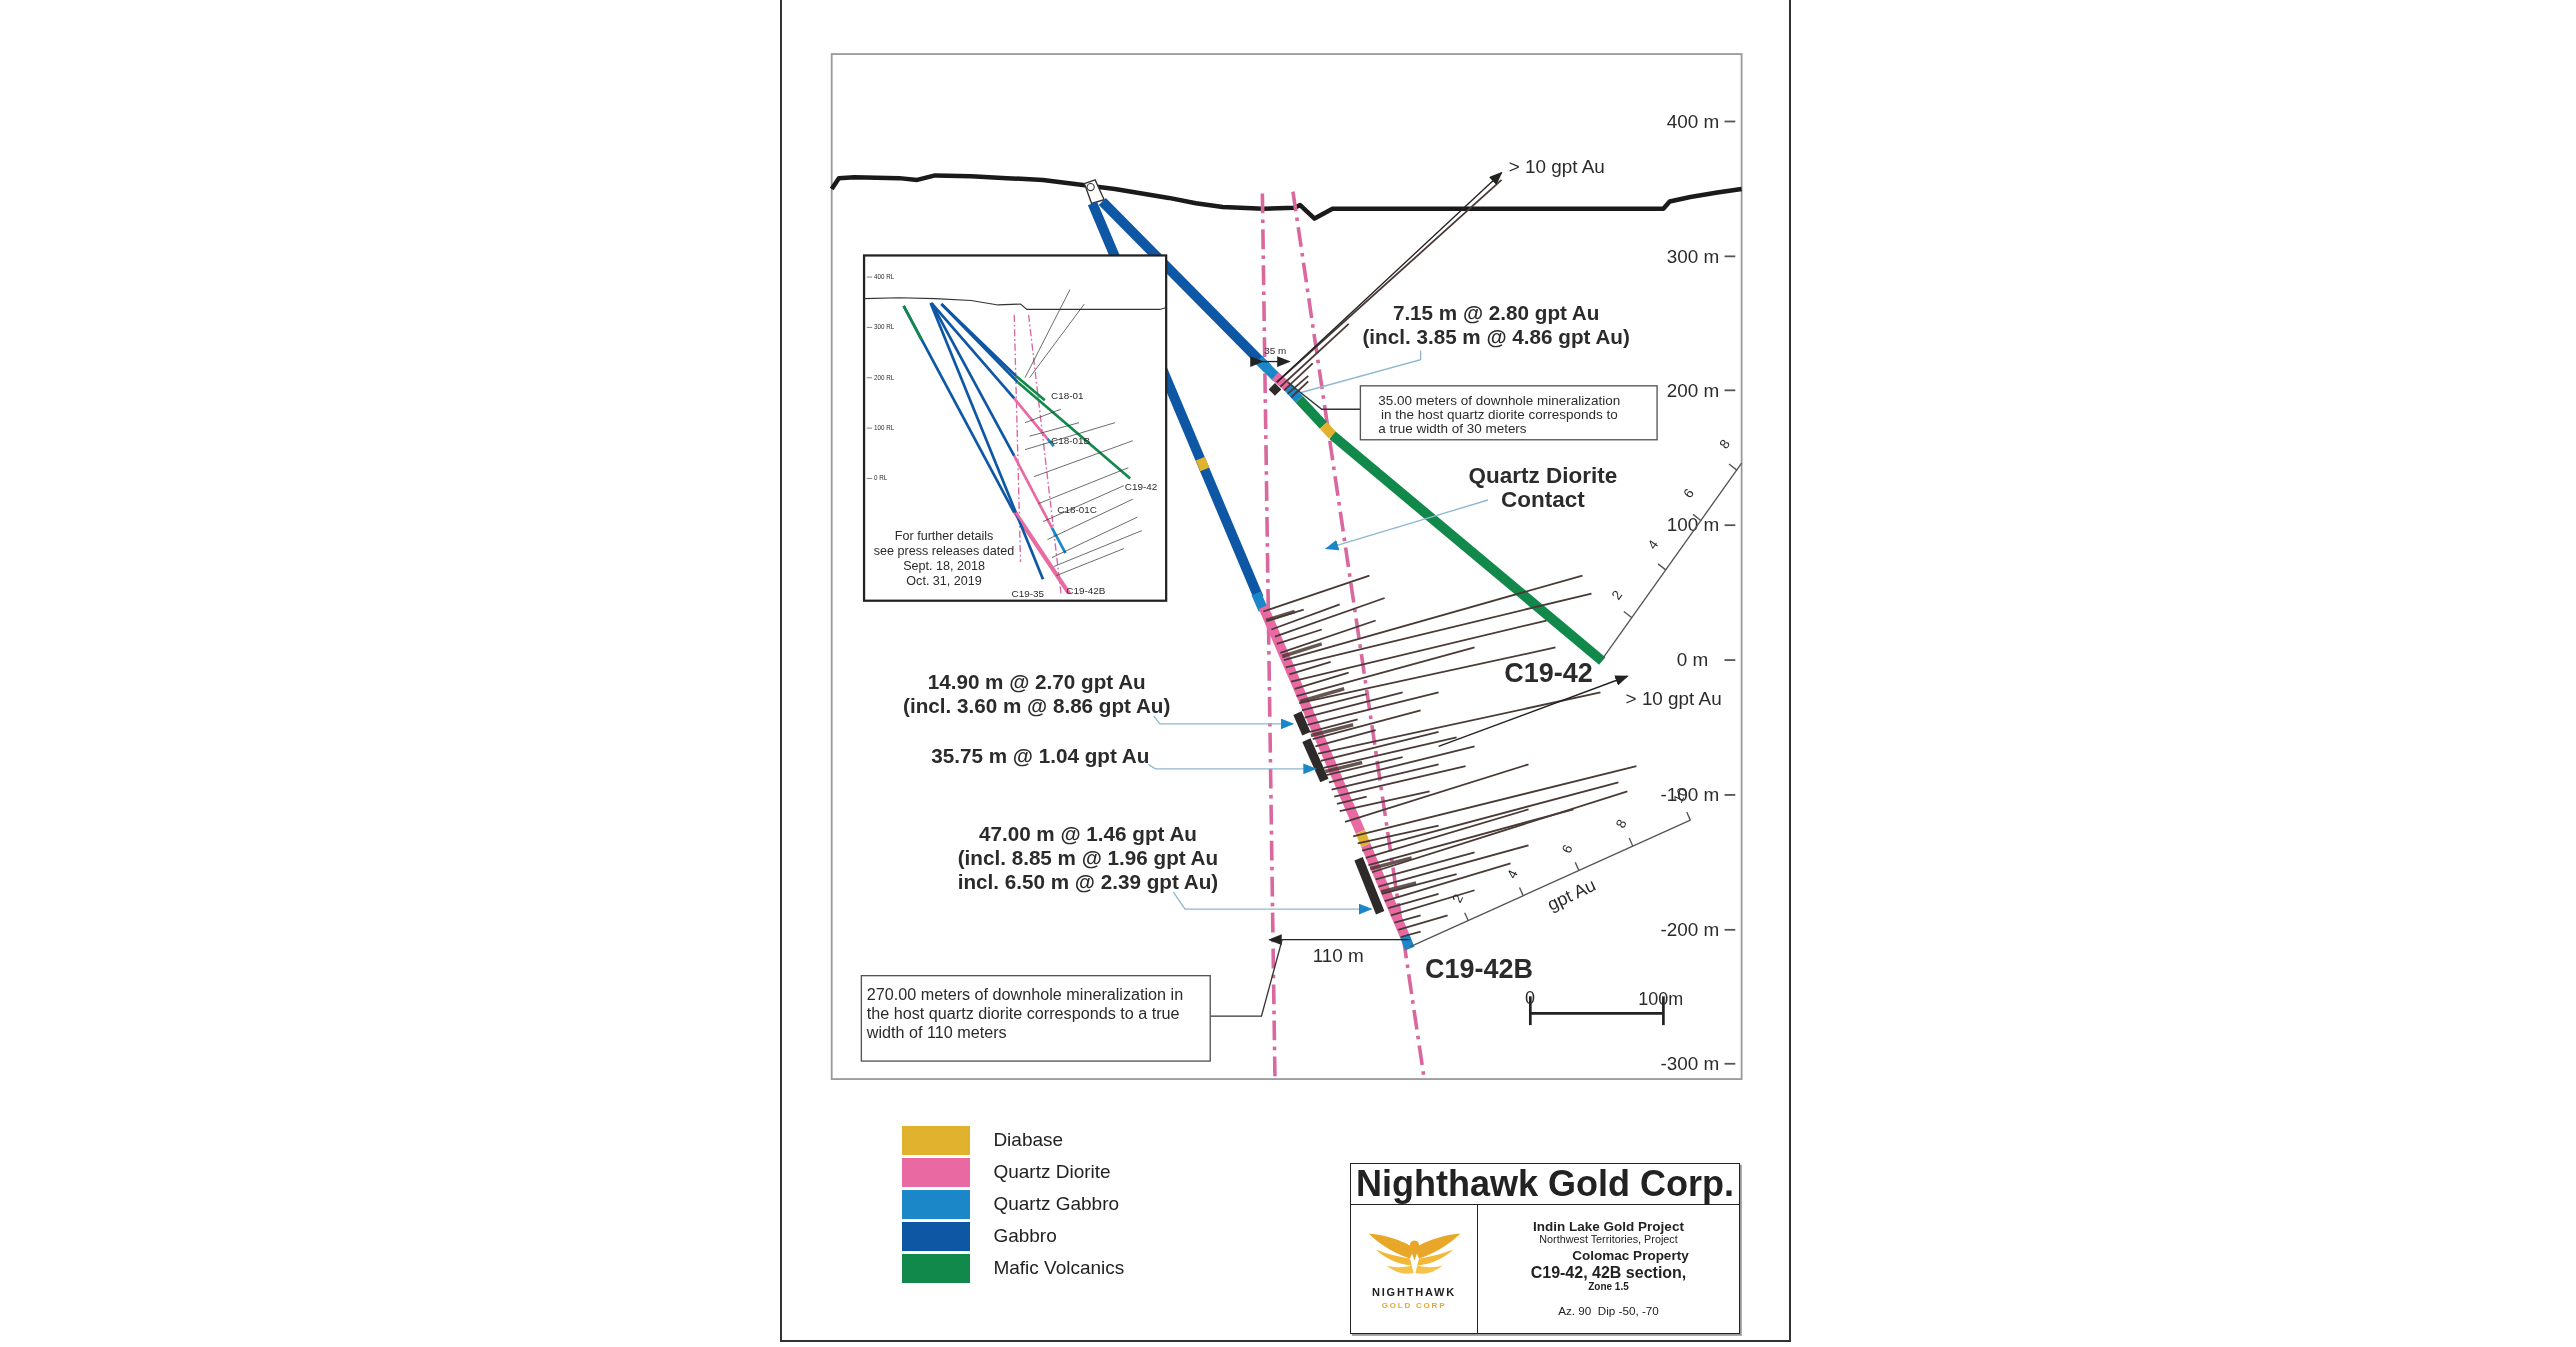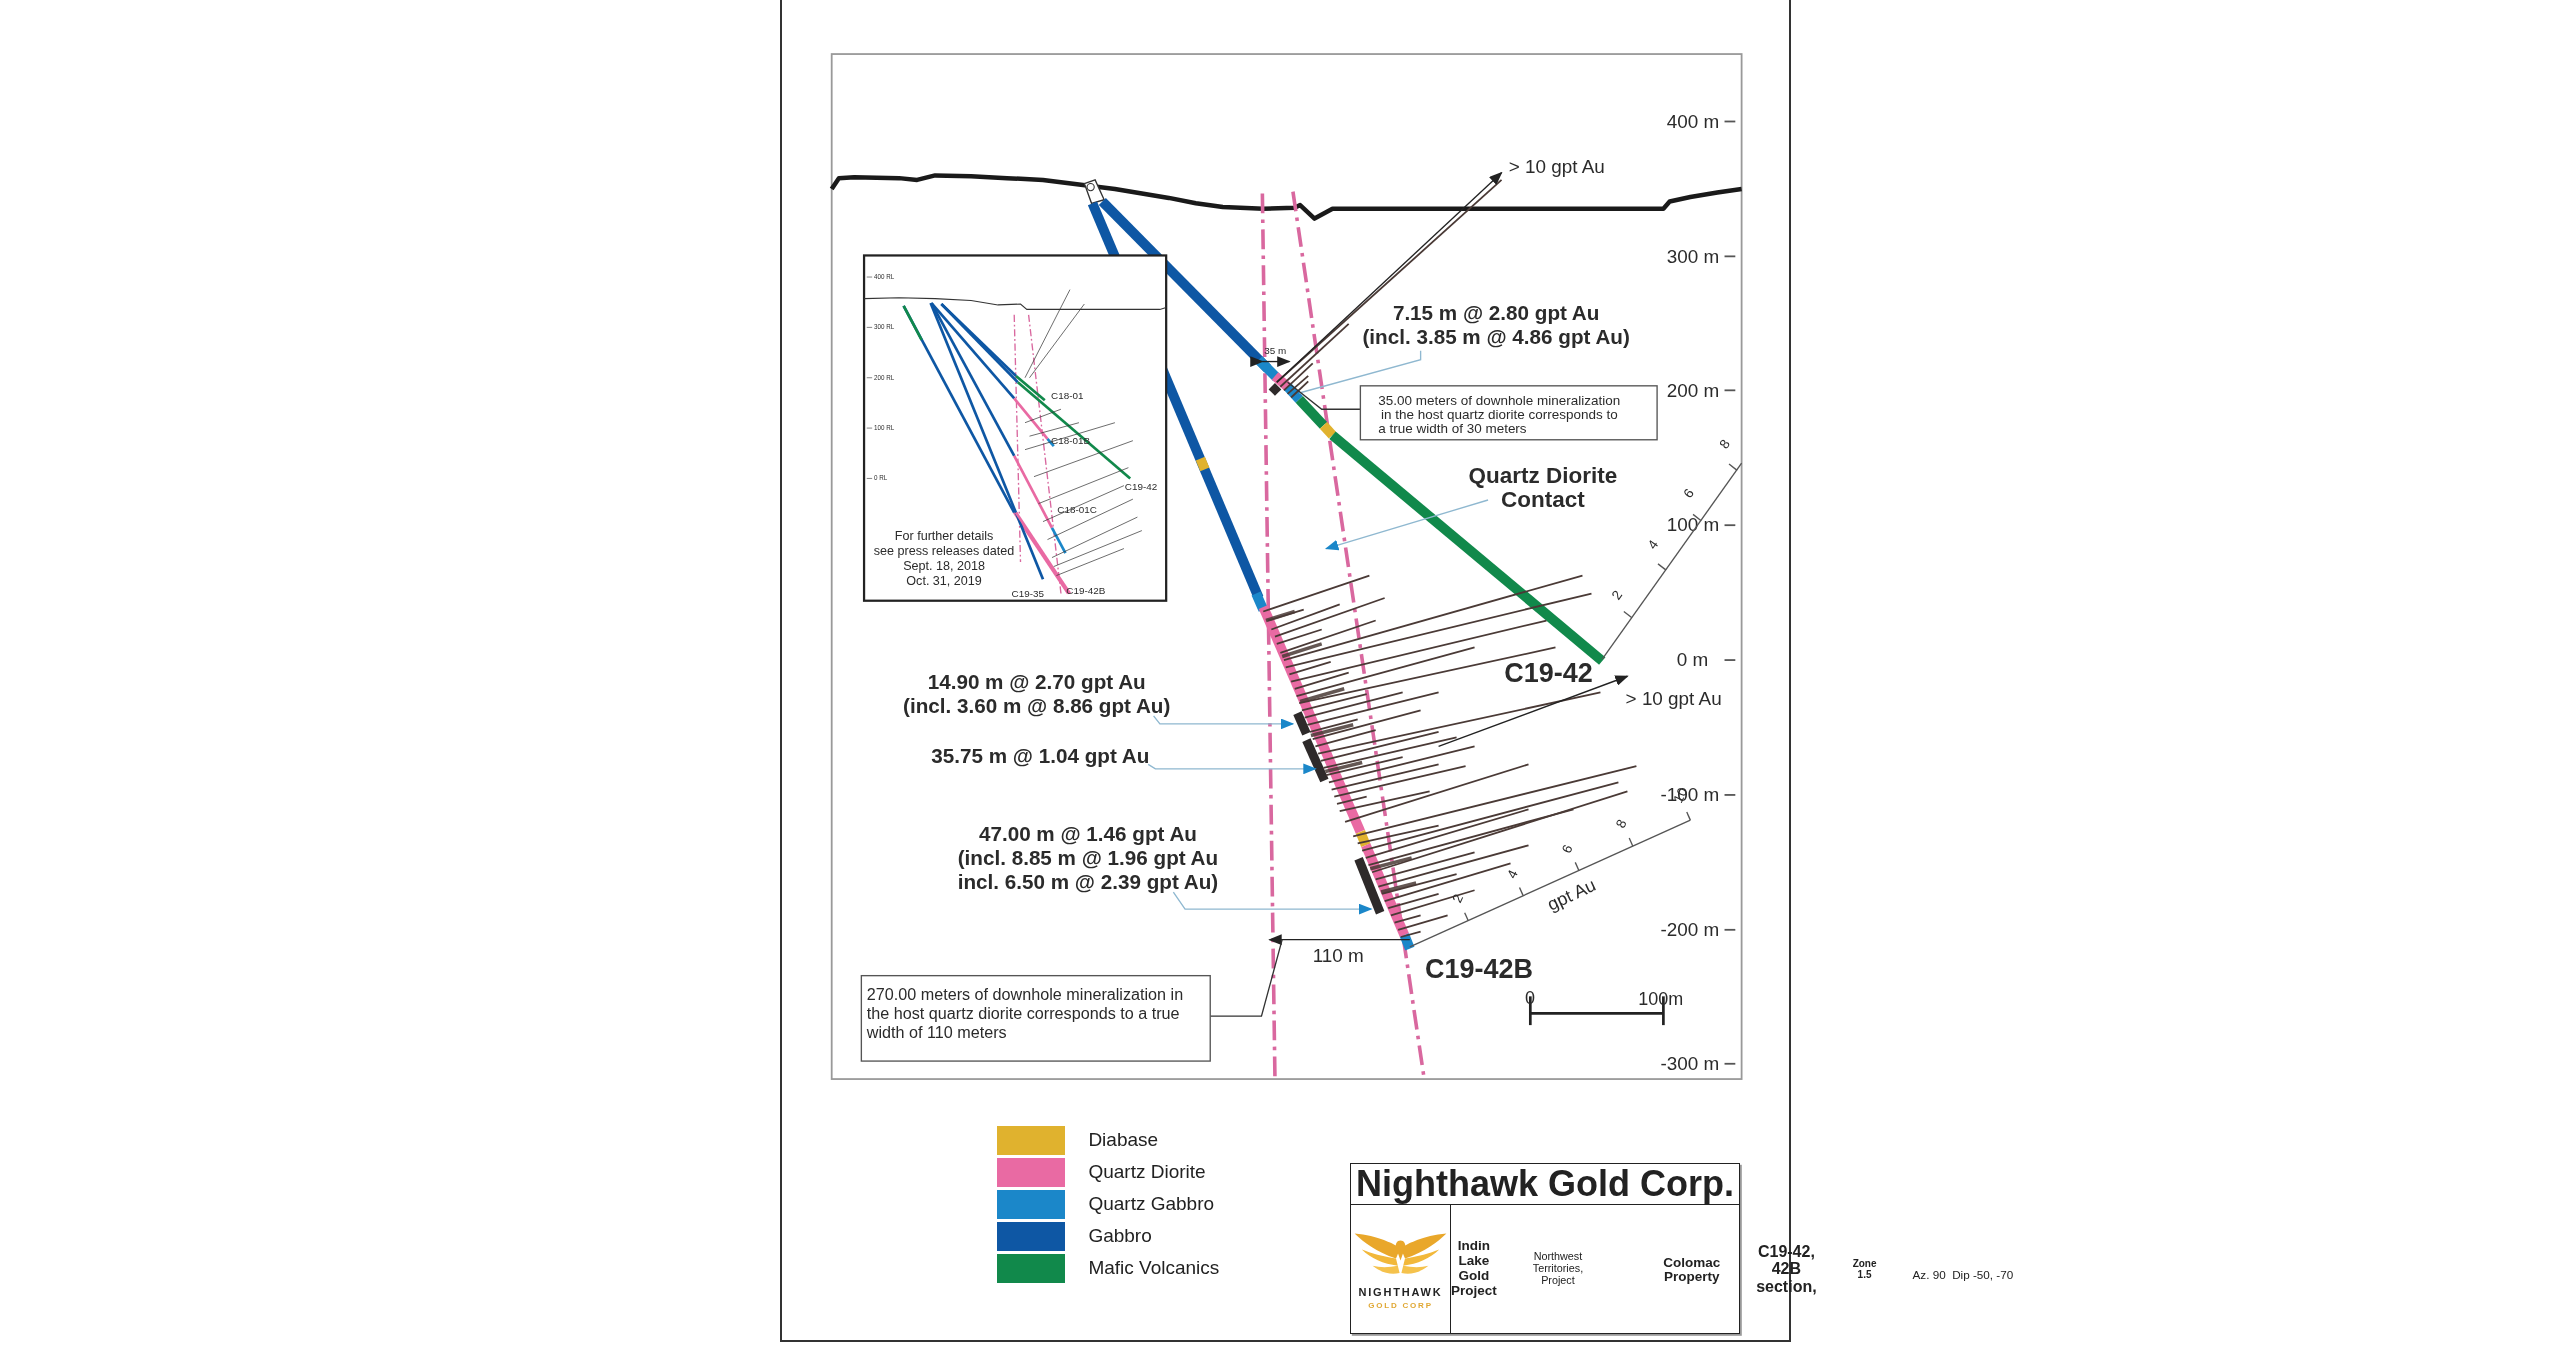--- a/index.html
+++ b/index.html
@@ -1,29 +1,29 @@
 <!DOCTYPE html>
 <html style="font-size:14.4px"><head>
 <meta charset="utf-8">
 <style>
   html,body{margin:0;padding:0;background:#ffffff;}
   body{width:2576px;height:1348px;position:relative;overflow:hidden;font-family:"Liberation Sans",sans-serif;}
   #canvas{position:absolute;left:0;top:0;width:2576px;height:1348px;}
   svg text{font-family:"Liberation Sans",sans-serif;fill:#2b2b2b;}
   .b{font-weight:bold;}
   .frame{position:absolute;left:780px;top:-3.6px;width:1007px;height:1342px;border:2.7px solid #333;box-sizing:content-box;}
-  .legend{position:absolute;left:997px;top:1124px;}
+  .legend{position:absolute;left:902px;top:1124px;}
   .legend-row{display:flex;align-items:center;height:32px;}
   .swatch{width:68px;height:29px;margin-right:23.4px;}
   .legend-label{font-size:19px;color:#222;}
   .titleblock{position:absolute;left:1350px;top:1163px;width:388px;height:169px;border:1.8px solid #222;box-shadow:1.8px 1.8px 0 #999;background:#fff;}
   .tb-head{height:40px;border-bottom:1.8px solid #222;display:flex;align-items:center;justify-content:center;font-size:36px;font-weight:bold;color:#222;}
   .tb-body{display:flex;height:128px;}
   .tb-logo{width:126px;border-right:1.8px solid #222;display:flex;flex-direction:column;align-items:center;justify-content:center;}
-  .tb-info{flex:1;display:flex;flex-direction:row;align-items:center;justify-content:center;color:#222;text-align:center;line-height:1.1;gap:36px;}
+  .tb-info{flex:1;display:flex;flex-direction:column;align-items:center;justify-content:center;color:#222;text-align:center;line-height:1.1;}
   .logo-name{font-size:11px;font-weight:bold;letter-spacing:1.8px;color:#222;margin-top:3.6px;}
   .logo-sub{font-size:8px;font-weight:bold;letter-spacing:1.8px;color:#e0a834;margin-top:2.7px;}
 </style>
 </head>
 <body>
 
 <div class="frame"></div>
 
 <svg id="canvas" viewBox="0 0 2865 1499">
   <defs>

